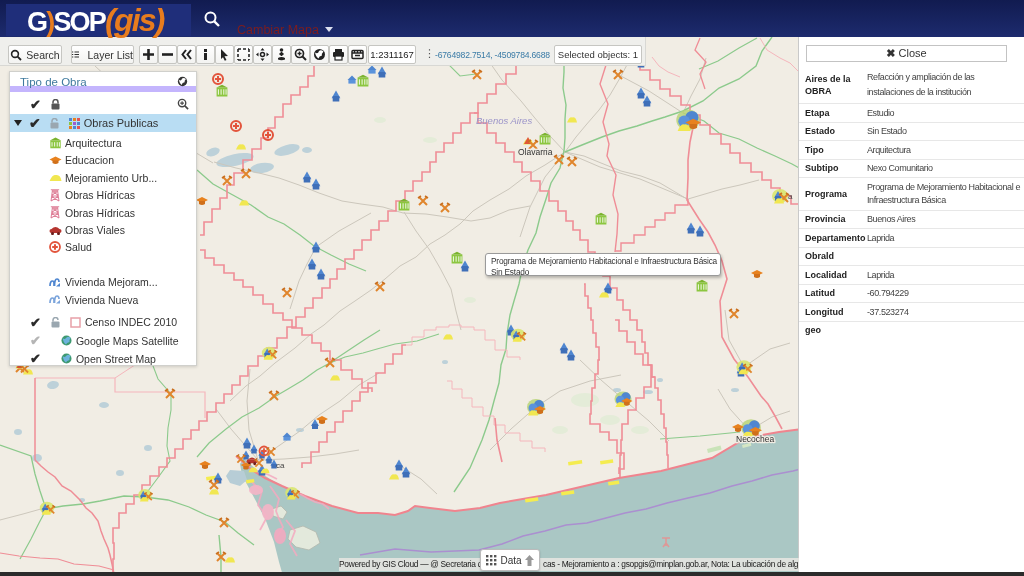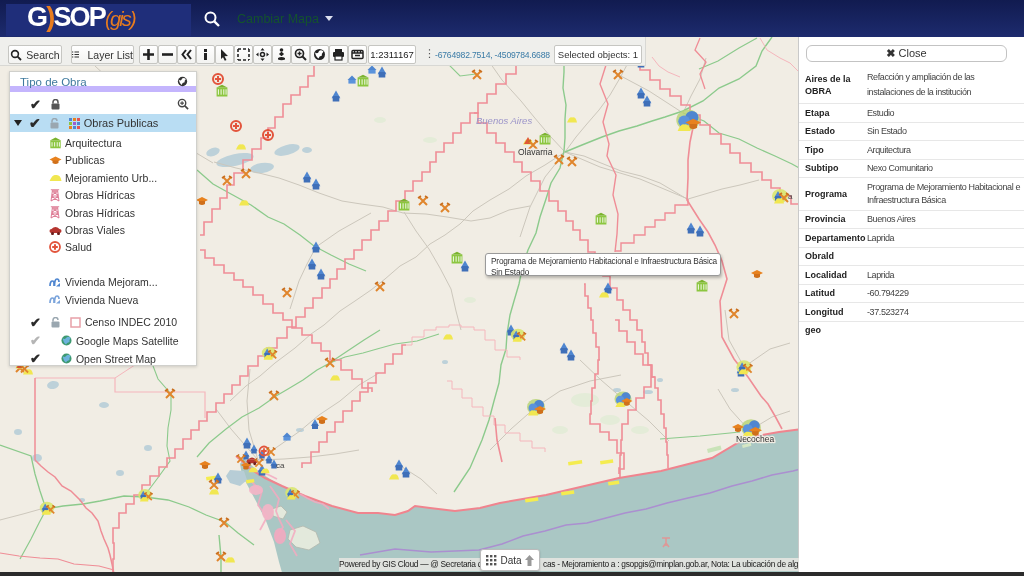--- a/index.html
+++ b/index.html
@@ -1,39 +1,39 @@
 <!DOCTYPE html>
 <html><head><meta charset="utf-8">
 <style>
 *{margin:0;padding:0;box-sizing:border-box}
 body{width:1024px;height:576px;overflow:hidden;position:relative;font-family:"Liberation Sans",sans-serif;background:#f1eee8}
 #nav{position:absolute;left:0;top:0;width:1024px;height:37px;background:linear-gradient(#111b50,#1d2b6e)}
 #logobox{position:absolute;left:6px;top:4px;width:185px;height:32px;background:#1f2e7a}
 #logo{position:absolute;left:27px;top:2px;font-size:27px;font-weight:bold;letter-spacing:-1.8px;color:#fff;white-space:nowrap}
 #logo .o{color:#e87c1e}
-#logo .gi{font-style:italic;font-weight:normal;font-size:20px}
+#logo .gi{font-style:italic;font-weight:bold;font-size:32px}
 #navsearch{position:absolute;left:203px;top:10px}
-#cambiar{position:absolute;left:237px;top:12px;font-size:12.5px;color:#14532d}
+#cambiar{position:absolute;left:237px;top:23px;font-size:12.5px;color:#7f1d1d}
 #cambiar .car{display:inline-block;margin-left:6px;width:0;height:0;border-left:4px solid transparent;border-right:4px solid transparent;border-top:5px solid #dde1f0;vertical-align:2px}
 #tbar{position:absolute;left:0;top:37px;width:646px;height:29px;background:#efefec;border-right:1px solid #d8d8d4;border-bottom:1px solid #d8d8d4}
 .tbtn{position:absolute;top:45px;height:19px;background:linear-gradient(#fff,#f3f3f1);border:1px solid #c6c6c2;border-radius:2px;font-size:10.5px;color:#333;display:flex;align-items:center;justify-content:center;white-space:nowrap}
 .tico{width:19px}
 #scalebox{position:absolute;top:45px;left:368px;width:48px;height:19px;background:#fff;border:1px solid #c6c6c2;border-radius:2px;font-size:9.5px;color:#222;display:flex;align-items:center;justify-content:center;white-space:nowrap}
 #dots{position:absolute;top:47px;left:424px;color:#555;font-size:11px}
 #coords{position:absolute;top:50px;left:435px;font-size:8.6px;letter-spacing:-0.2px;color:#3a7ba6;white-space:nowrap}
 #selbox{position:absolute;top:45px;left:554px;width:88px;height:19px;background:#fff;border:1px solid #c6c6c2;border-radius:2px;font-size:9.5px;color:#333;display:flex;align-items:center;justify-content:center;white-space:nowrap}
 #lpan{position:absolute;left:9px;top:71px;width:188px;height:295px;background:#fff;border:1px solid #d0d0cc;box-shadow:0 1px 3px rgba(0,0,0,.15);font-size:10.5px;color:#333}
 #lphead{position:absolute;left:0;top:0;width:100%;height:20px;border-bottom:6px solid #c4b5fd}
 #lphead .t{position:absolute;left:10px;top:4px;font-size:11.5px;color:#3f7a9e}
 .lrow{position:absolute;left:0;width:100%;height:17px;display:flex;align-items:center}
 .hl{background:#b9ddf3}
 .ck{font-size:13px;color:#2b2b2b;font-weight:bold}
 .lt{color:#333}
 #rpan{position:absolute;left:798px;top:37px;width:226px;height:536px;background:#fff;border-left:1px solid #c9c9c9}
-#closebtn{position:absolute;left:7px;top:8px;width:201px;height:17px;background:#fff;border:1px solid #c3c3c3;border-radius:6px;font-size:11px;color:#333;text-align:center;line-height:15px}
+#closebtn{position:absolute;left:7px;top:8px;width:201px;height:17px;background:#fff;border:1px solid #c3c3c3;border-radius:0;font-size:11px;color:#333;text-align:center;line-height:15px}
 #rtable{position:absolute;left:0;top:30.5px;width:226px;font-size:9px}
 .rrow{border-top:1px solid #e7e7e7;display:flex;height:18.5px}
 .rrow.dbl{height:32.5px}
 .rlab{width:68px;padding-left:6px;font-weight:bold;color:#222;display:flex;align-items:center}
 .rval{width:156px;color:#444;display:flex;align-items:center;white-space:nowrap;overflow:hidden;line-height:12.5px;letter-spacing:-0.4px}
 #tip{position:absolute;left:485px;top:253px;width:236px;height:23px;background:#fff;border:1px solid #9a9a9a;border-radius:3px;box-shadow:1px 2px 3px rgba(0,0,0,.25);font-size:8.3px;letter-spacing:-0.2px;color:#333;line-height:10.5px;padding:2px 0 0 5px;white-space:nowrap;overflow:hidden}
 #attr{position:absolute;left:339px;top:558px;width:460px;height:13px;background:rgba(228,228,224,.92);font-size:8.4px;letter-spacing:-0.3px;color:#1a1a1a;white-space:nowrap;overflow:hidden;line-height:13px}
 #attr .s2{position:absolute;left:204px;top:0}
 #datab{position:absolute;left:480px;top:549px;width:60px;height:22px;background:#fff;border:1px solid #bbb;border-radius:3px;box-shadow:0 1px 2px rgba(0,0,0,.2);font-size:10px;color:#333;display:flex;align-items:center;justify-content:center;gap:3px}
 #bbar{position:absolute;left:0;top:572px;width:1024px;height:4px;background:#2b2b2b}
@@ -484,21 +484,21 @@
       </span>
       <span class="lt" style="margin-left:2px">Arquitectura</span>
     </div>
 <div class="lrow" style="top:79.9px">
       <span style="margin-left:39px;width:14px;text-align:center">
         <svg width="13" height="11" viewBox="-6.5 -5 13 10">
           <path d="M-6 -1 L0 -4 L6 -1 L0 2 Z" fill="#e8821e"></path>
           <path d="M-3 0 V2.5 Q0 4.5 3 2.5 V0" fill="#d0701a"></path>
         </svg>
       </span>
-      <span class="lt" style="margin-left:2px">Publicas</span>
+      <span class="lt" style="margin-left:2px">Educacion</span>
     </div>
 <div class="lrow" style="top:97.3px">
       <span style="margin-left:39px;width:14px;text-align:center">
         <svg width="13" height="9" viewBox="-6.5 -5 13 9">
           <path d="M-6 3 Q-3 -4 0 -3 Q5 -4 6 3 Z" fill="#f1e751"></path>
         </svg>
       </span>
       <span class="lt" style="margin-left:2px">Mejoramiento Urb...</span>
     </div>
 <div class="lrow" style="top:114.7px">

